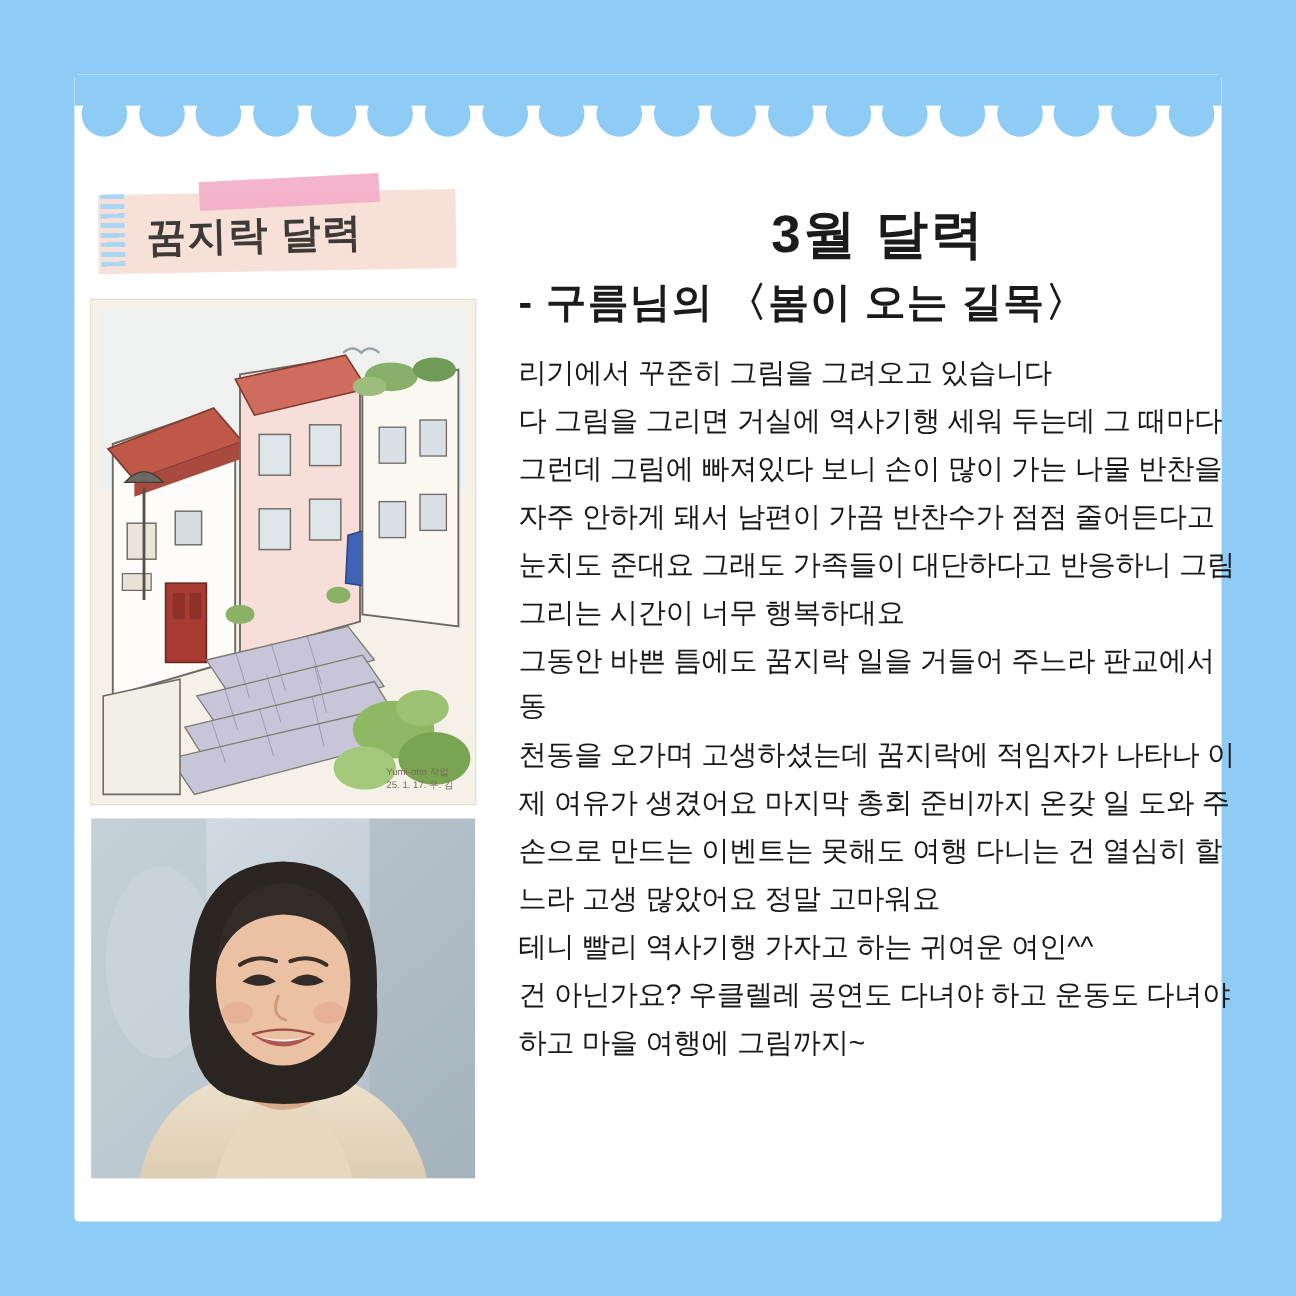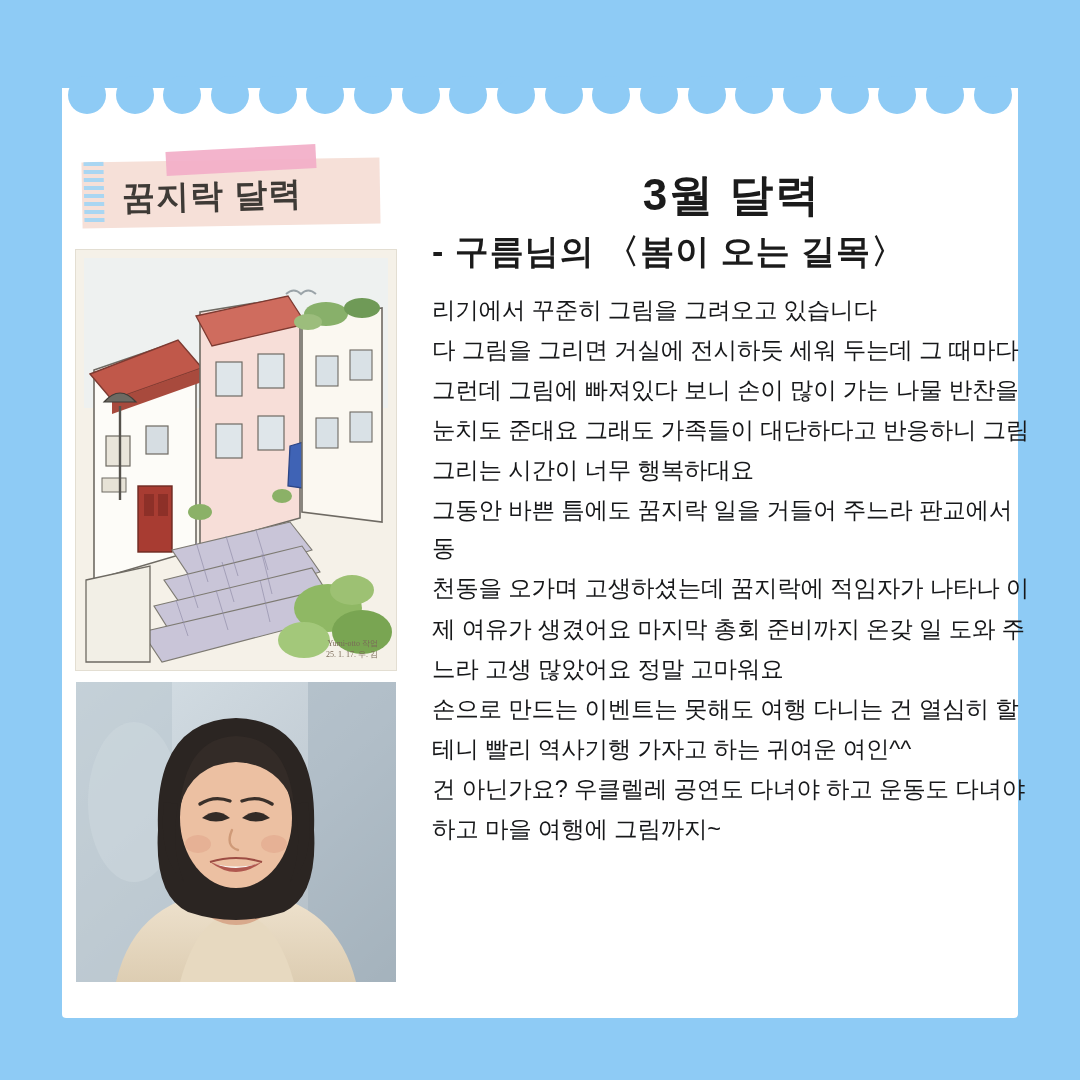--- a/index.html
+++ b/index.html
@@ -133,22 +133,22 @@
     overflow: hidden;
     box-shadow: 0 0 0 1px #e3ded2;
   }
   .artwork svg { display: block; }
   .art-sign {
     position: absolute;
     right: 18px;
     bottom: 10px;
     font-size: 8px;
     color: #7a6a58;
-    font-family: Liberation Serif, serif;
-    text-align: right;
+    font-family: Liberation Sans, sans-serif;
+    text-align: left;
     line-height: 1.3;
   }
 
   
   .portrait {
     position: relative;
     margin-top: 12px;
     width: 320px;
     height: 300px;
     overflow: hidden;
@@ -360,29 +360,30 @@
         <ellipse cx="198" cy="162" rx="13" ry="9" fill="#e0a287" opacity="0.5"></ellipse>
       </svg>
     </div>
   </div>
 
   <div class="right-col">
     <h1 class="headline">3월 달력</h1>
     <h2 class="subhead">- 구름님의 〈봄이 오는 길목〉</h2>
     <div class="body-text">
       <p>리기에서 꾸준히 그림을 그려오고 있습니다</p>
-      <p>다 그림을 그리면 거실에 전시하듯 세워 두는데 그 때마다</p>
+      <p>다 그림을 그리면 거실에 역사기행 세워 두는데 그 때마다</p>
       <p>그런데 그림에 빠져있다 보니 손이 많이 가는 나물 반찬을</p>
+      <p>자주 안하게 돼서 남편이 가끔 반찬수가 점점 줄어든다고</p>
       <p>눈치도 준대요 그래도 가족들이 대단하다고 반응하니  그림</p>
       <p>그리는 시간이 너무 행복하대요</p>
       <p>그동안 바쁜 틈에도 꿈지락 일을 거들어 주느라 판교에서 동</p>
       <p>천동을 오가며 고생하셨는데 꿈지락에 적임자가 나타나 이</p>
       <p>제 여유가 생겼어요  마지막 총회 준비까지 온갖 일 도와 주</p>
+      <p>손으로 만드는 이벤트는 못해도 여행 다니는 건 열심히 할</p>
       <p>느라 고생 많았어요 정말 고마워요</p>
-      <p>손으로 만드는 이벤트는 못해도 여행 다니는 건 열심히 할</p>
       <p>테니 빨리 역사기행 가자고 하는 귀여운 여인^^</p>
       <p>건 아닌가요?  우클렐레 공연도 다녀야 하고 운동도 다녀야</p>
       <p>하고  마을 여행에 그림까지~</p>
 
     </div>
   </div>
 
 </div>
 
 </body></html>

